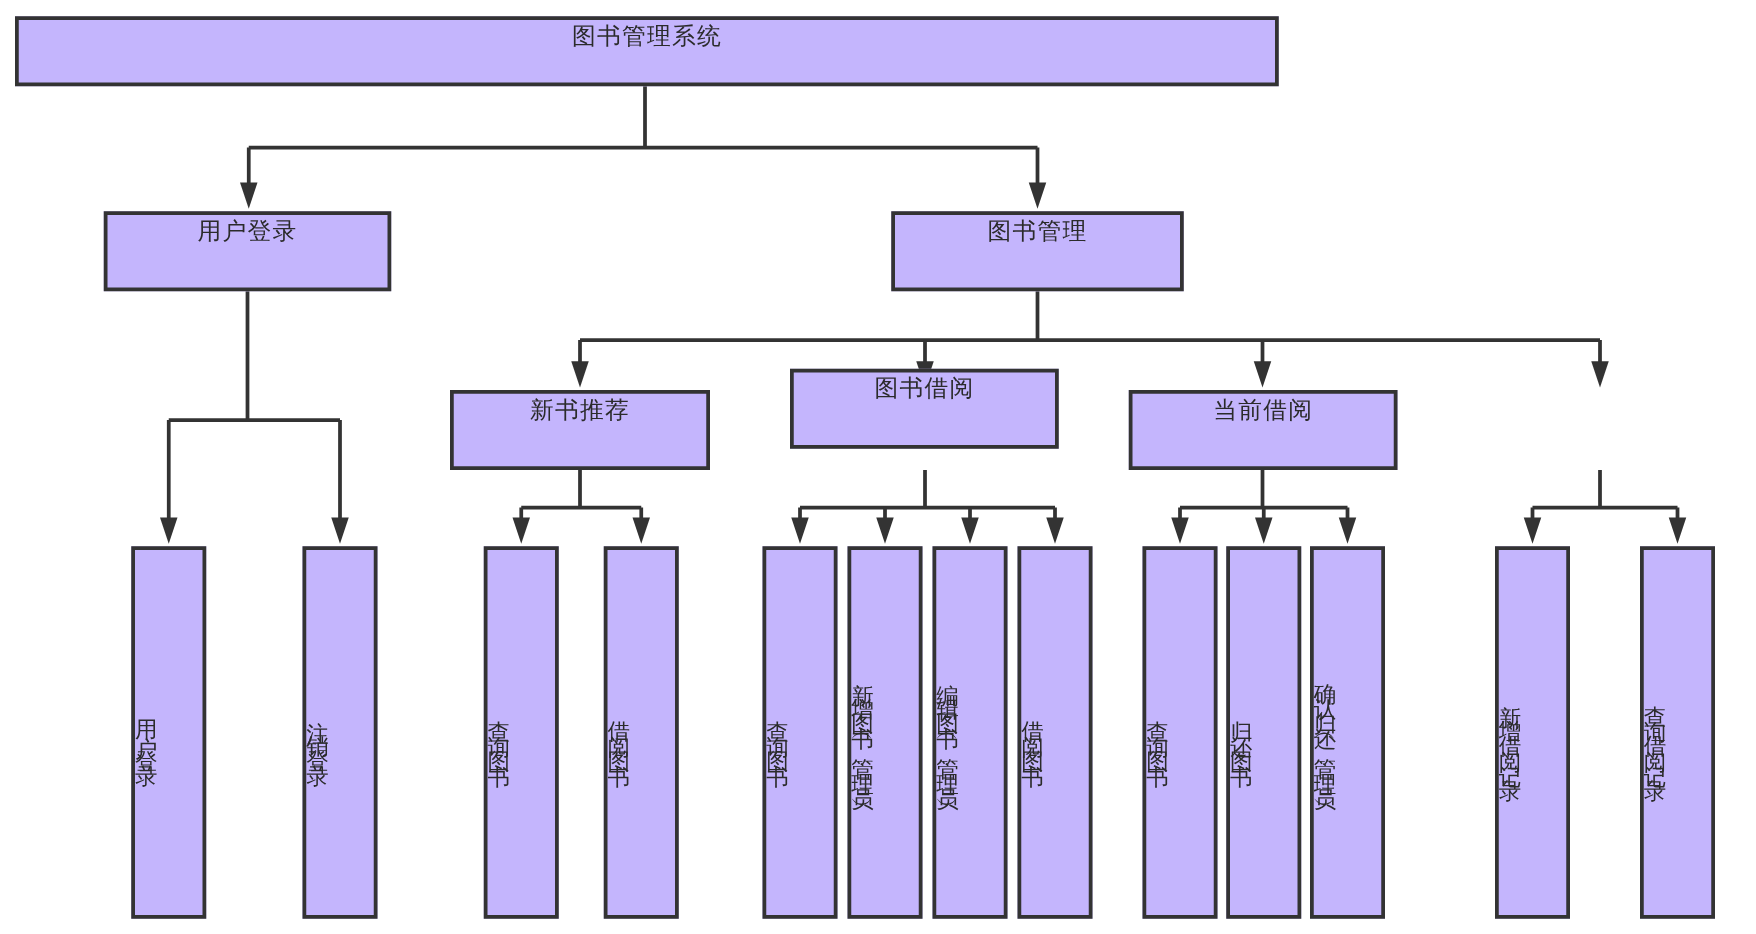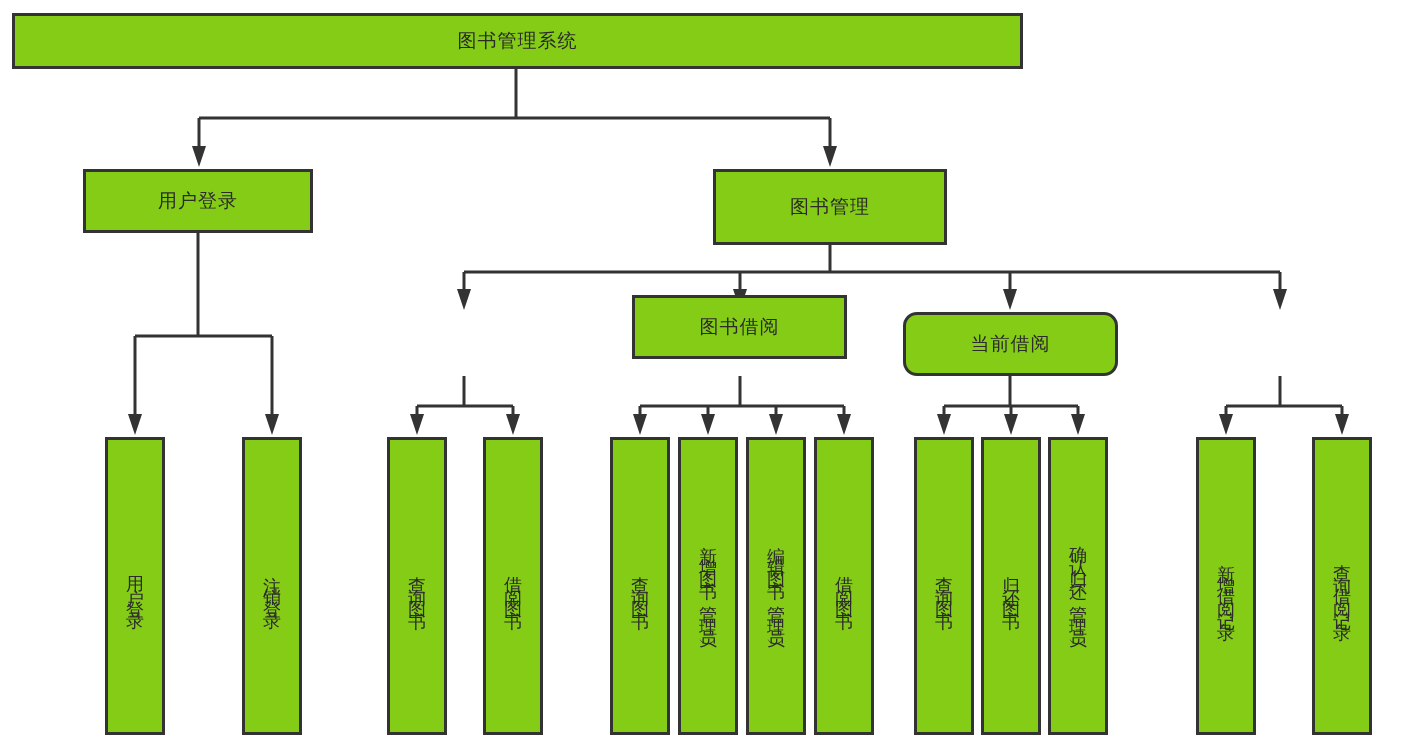--- a/index.html
+++ b/index.html
@@ -13,24 +13,23 @@
   }
   #connector-svg {
     position: absolute;
     left: 0; top: 0;
     width: 1405px; height: 747px;
     z-index: 1;
   }
   .node {
     position: absolute;
     box-sizing: border-box;
-    background: #84cc16;
+    background: #c4b5fd;
     border: 3px solid #333333;
     display: flex;
-    align-items: center;
     justify-content: center;
     color: #2b2b2b;
     z-index: 2;
   }
   .hbox {
     font-size: 19px;
     letter-spacing: 1px;
     white-space: nowrap;
   }
   .vbox {
@@ -128,28 +127,31 @@
     </g>
   </svg>
 
   <div class="node hbox" style="left:12px; top:13px; width:1011px; height:56px;">
     <span>图书管理系统</span>
   </div>
 
   <div class="node hbox" style="left:83px; top:169px; width:230px; height:64px;">
     <span>用户登录</span>
   </div>
-  <div class="node hbox" style="left:713px; top:169px; width:234px; height:76px;">
+  <div class="node hbox" style="left:713px; top:169px; width:234px; height:64px;">
     <span>图书管理</span>
   </div>
 
+  <div class="node hbox" style="left:360px; top:312px; width:208px; height:64px;">
+    <span>新书推荐</span>
+  </div>
   <div class="node hbox" style="left:632px; top:295px; width:215px; height:64px;">
     <span>图书借阅</span>
   </div>
-  <div class="node hbox" style="left:903px; top:312px; width:215px; height:64px;border-radius:14px;">
+  <div class="node hbox" style="left:903px; top:312px; width:215px; height:64px;">
     <span>当前借阅</span>
   </div>
 
   <div class="node vbox" style="left:105px;">
     <span>用户登录</span>
   </div>
   <div class="node vbox" style="left:242px;">
     <span>注销登录</span>
   </div>
 

